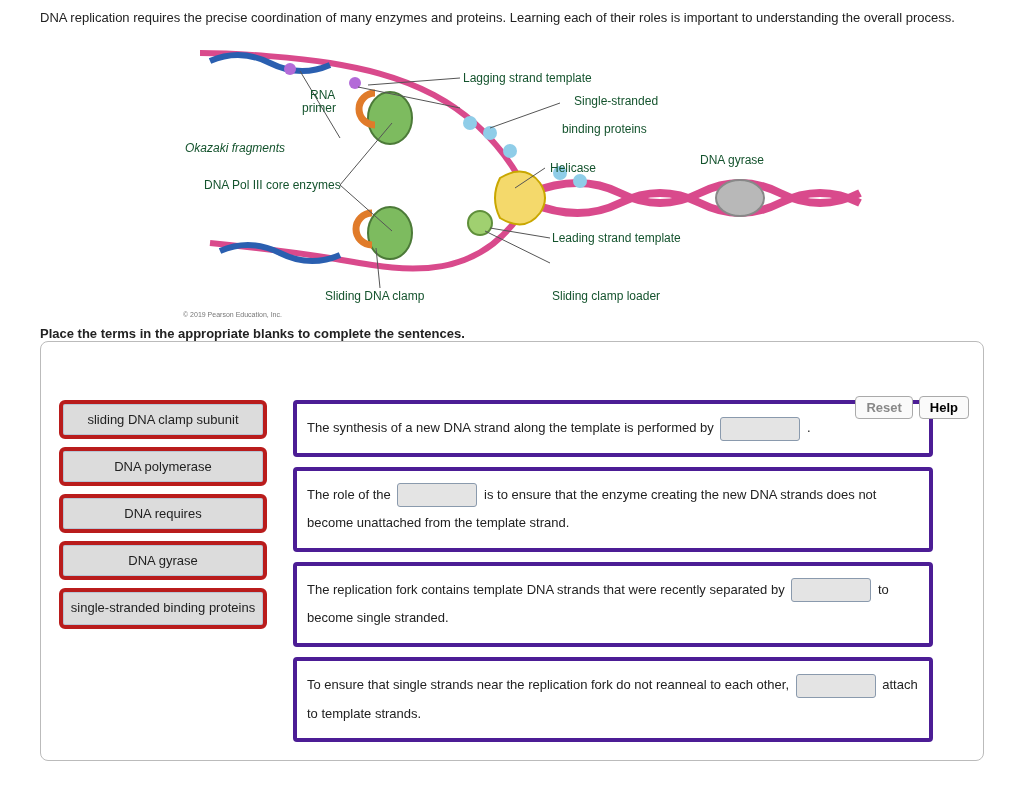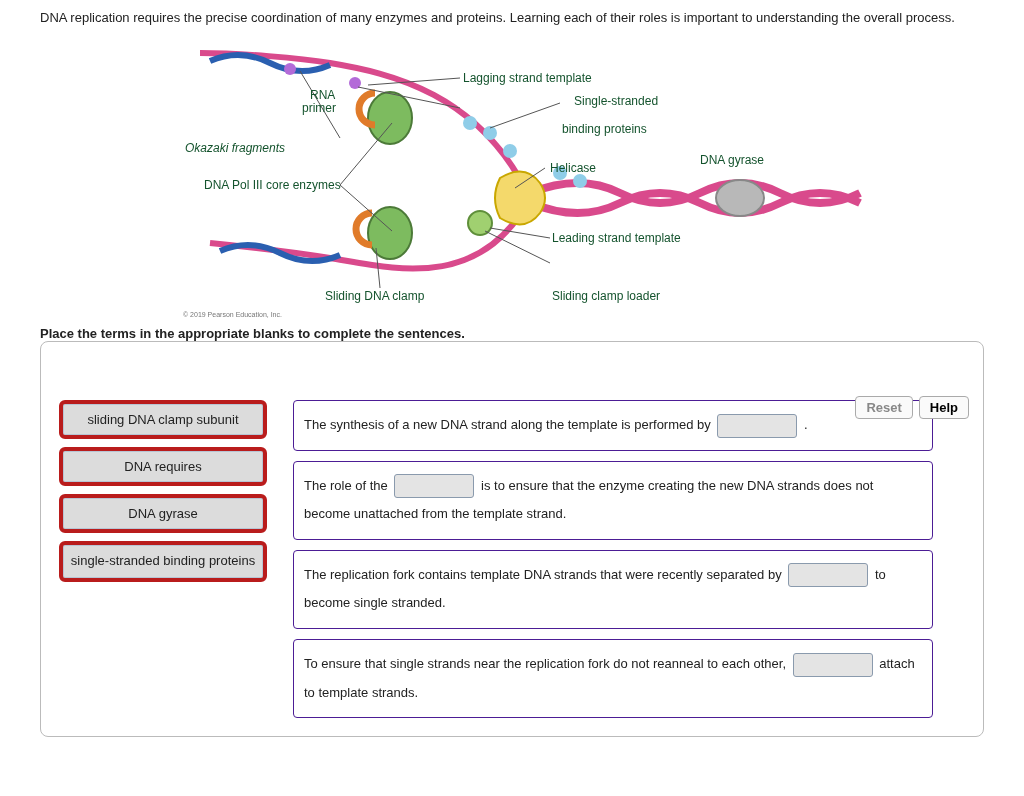--- a/index.html
+++ b/index.html
@@ -92,21 +92,21 @@
       box-shadow: 0 0 0 1px #b8c5d4 inset;
     }
     .term.tall { padding: 8px 0; line-height: 1.3; }
     .sentences-col {
       display: flex;
       flex-direction: column;
       gap: 10px;
       width: 640px;
     }
     .sentence-box {
-      border: 1px solid #4c1d95;
+      border: 4px solid #4c1d95;
       border-radius: 4px;
       padding: 10px 10px;
       font-size: 13px;
       line-height: 2.2;
       background: #fff;
     }
     .blank {
       display: inline-block;
       width: 80px;
       height: 24px;
@@ -186,20 +186,21 @@
 
 <div class="exercise-box">
   <div class="top-buttons">
     <button class="btn reset">Reset</button>
     <button class="btn help">Help</button>
   </div>
 
   <div class="content-row">
     <div class="terms-col">
       <div class="term">sliding DNA clamp subunit</div>
+      <div class="term">DNA polymerase</div>
       <div class="term">DNA requires</div>
       <div class="term">DNA gyrase</div>
       <div class="term tall">single-stranded binding proteins</div>
     </div>
 
     <div class="sentences-col">
       <div class="sentence-box">
         <span>The synthesis of a new DNA strand along the template is performed by </span>
         <span class="blank"></span>
         <span> .</span>

